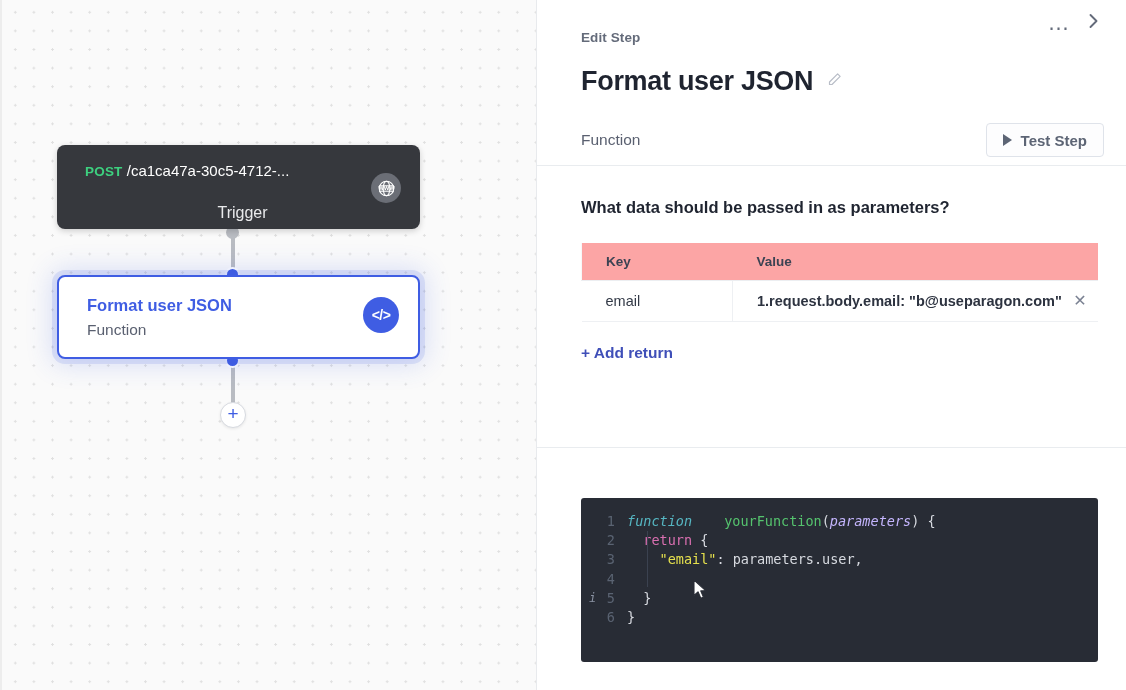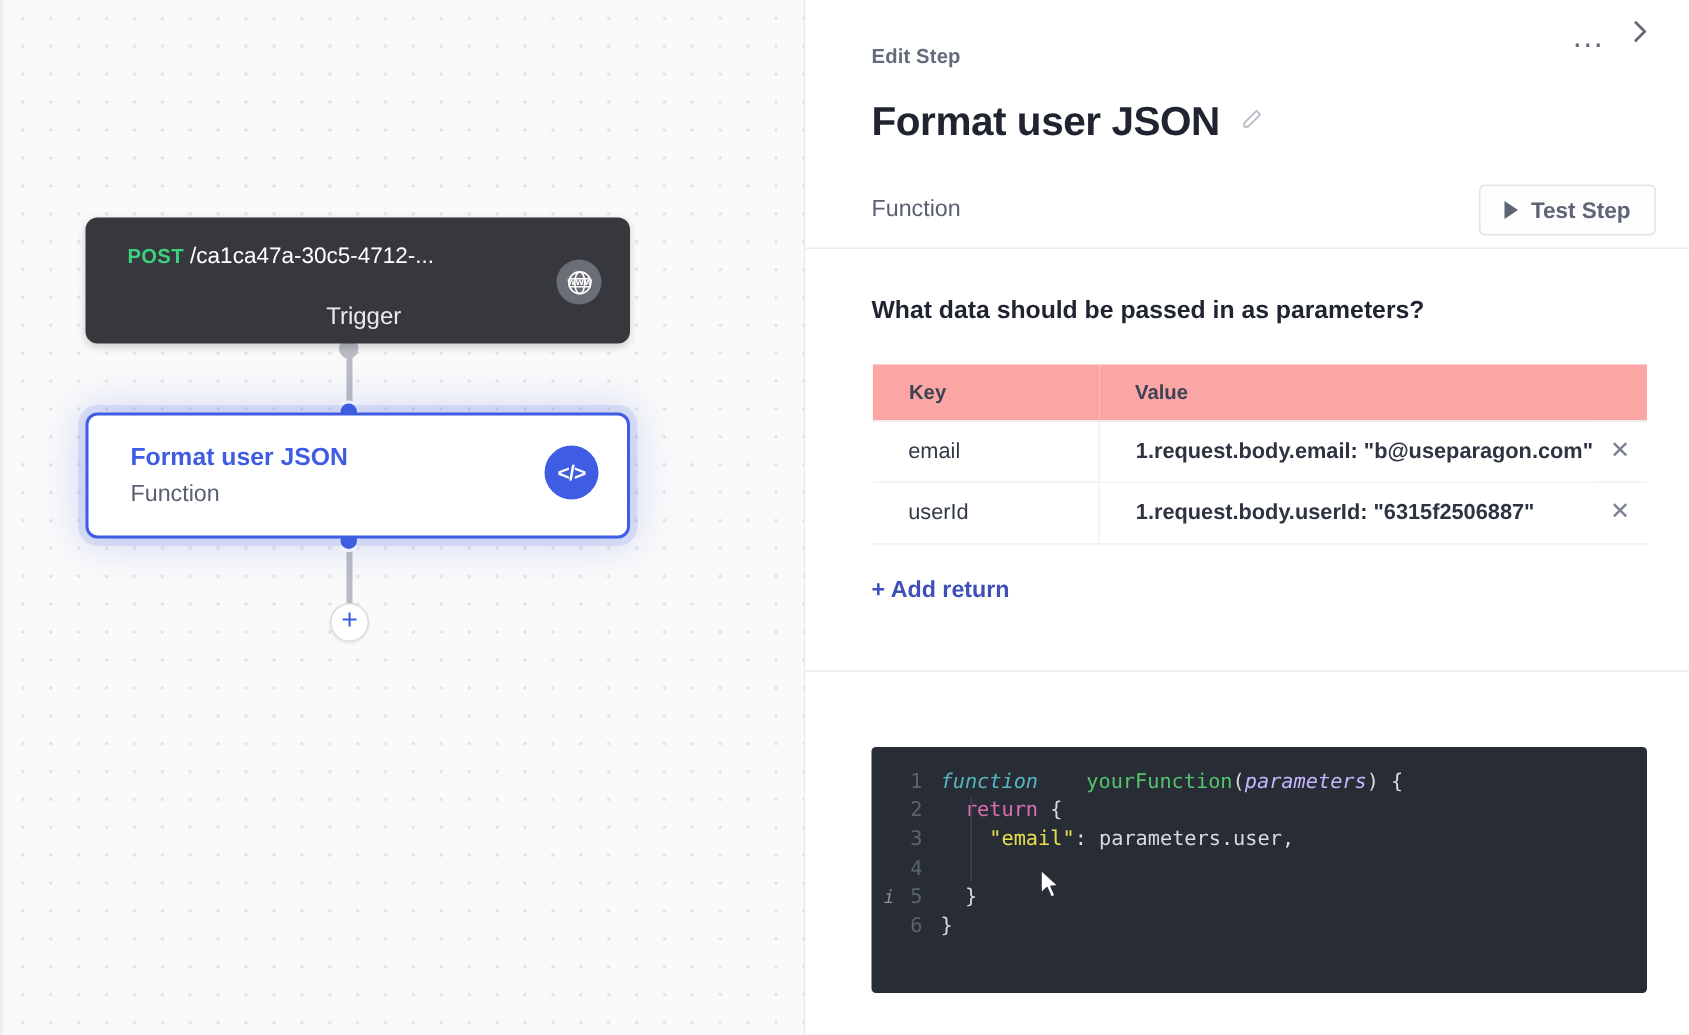--- a/index.html
+++ b/index.html
@@ -315,27 +315,20 @@
           </tr>
         </thead>
         <tbody>
           <tr>
             <td class="k">email</td>
             <td class="v">1.request.body.email: "b@useparagon.com"</td>
             <td class="x">
               <span class="x-glyph">✕</span>
             </td>
           </tr>
-          <tr>
-            <td class="k">userId</td>
-            <td class="v">1.request.body.userId: "6315f2506887"</td>
-            <td class="x">
-              <span class="x-glyph">✕</span>
-            </td>
-          </tr>
         </tbody>
       </table>
 
       <div class="add-another">+ Add return</div>
     </div>
 
     <div class="divider"></div>
 
     <div class="code-block">
 

